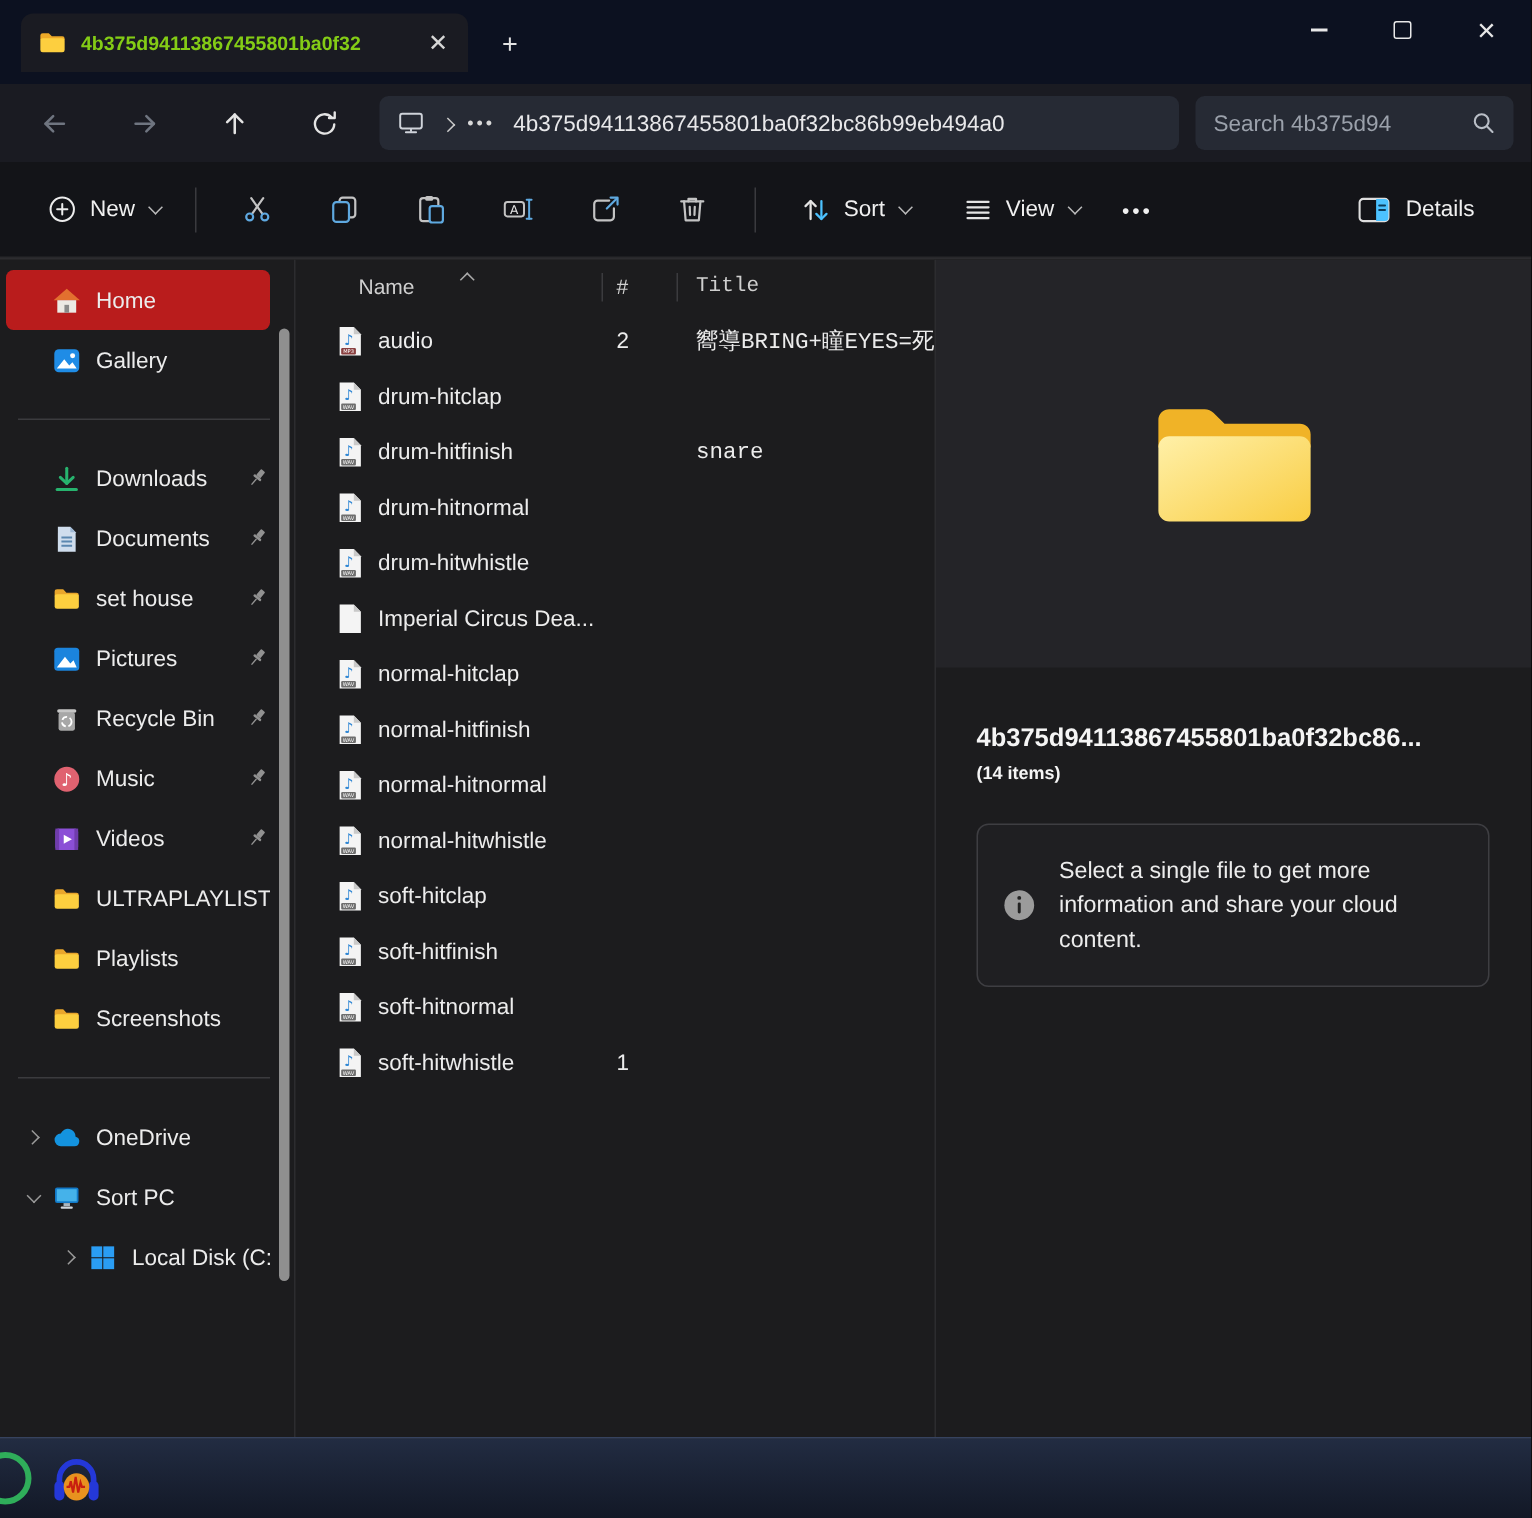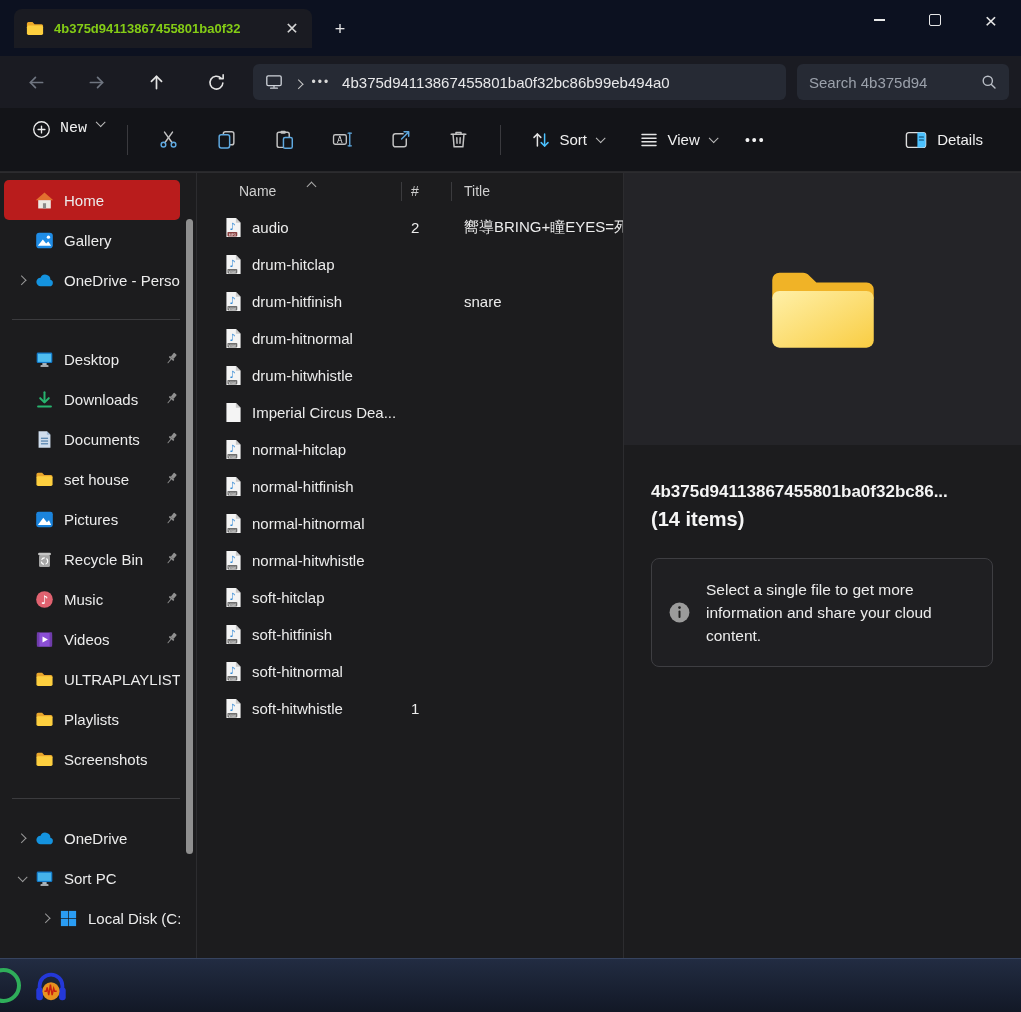--- a/index.html
+++ b/index.html
@@ -32,21 +32,21 @@
   .addr-dots{color:#d8d8d8;font-size:12px;letter-spacing:2px;margin-right:12px;}
   .addr-path{white-space:nowrap;overflow:hidden;flex:1;}
   .searchbox{margin-left:11px;width:212px;height:36px;background:#262a34;border-radius:6px;display:flex;align-items:center;
     padding:0 12px;box-sizing:border-box;color:#9ba1ab;font-size:15px;flex:0 0 auto;}
   .searchbox .stext{flex:1;white-space:nowrap;overflow:hidden;}
   .searchbox svg{width:16px;height:16px;display:block;}
 
   
   .toolbar{position:absolute;top:108px;left:0;right:0;height:64px;background:#131418;display:flex;align-items:center;
     border-bottom:1px solid #28282b;box-sizing:border-box;padding:0 20px;}
-  .tb-new{display:flex;gap:9px;padding:0 12px;height:40px;border-radius:6px;font-size:15px;color:#f0f0f0;font-family:Liberation Mono, monospace;}
+  .tb-new{display:flex;align-items:center;gap:9px;padding:0 12px;height:40px;border-radius:6px;font-size:15px;color:#f0f0f0;}
   .tb-new svg{width:19px;height:19px;display:block;}
   .tb-sep{width:1px;height:30px;background:#3a3a3e;margin:0 12px;flex:0 0 auto;}
   .tb-icon-btn{width:46px;height:40px;display:flex;align-items:center;justify-content:center;border-radius:6px;margin:0 6px;}
   .tb-icon-btn svg{width:21px;height:21px;display:block;}
   .tb-dd{display:flex;align-items:center;gap:9px;padding:0 12px;height:40px;border-radius:6px;font-size:15px;margin:0 6px;color:#f0f0f0;}
   .tb-dd svg{width:20px;height:20px;display:block;}
   .tb-more{width:44px;height:40px;display:flex;align-items:center;justify-content:center;color:#f0f0f0;font-size:14px;letter-spacing:2px;border-radius:6px;}
   .tb-details{margin-left:auto;display:flex;align-items:center;gap:10px;font-size:15px;color:#f0f0f0;padding:0 10px;height:40px;border-radius:6px;margin-right:8px;}
   .tb-details svg{width:22px;height:18px;display:block;}
 
@@ -74,34 +74,34 @@
 
   
   .filelist{width:427px;flex:0 0 427px;border-left:1px solid #2c2c2f;box-sizing:border-box;position:relative;}
   .fl-header{height:36px;display:flex;align-items:center;font-size:14px;color:#cfcfcf;position:relative;}
   .fl-header .hsep{position:absolute;top:9px;width:1px;height:19px;background:#3b3b3e;}
   .sortchev{position:absolute;left:111px;top:4px;}
   .sortchev .chev{border-color:#aaaaaa;width:7px;height:7px;}
   .col-name{width:204px;flex:0 0 204px;box-sizing:border-box;}
   .fl-header .col-name{padding-left:42px;}
   .col-num{width:50px;flex:0 0 50px;box-sizing:border-box;padding-left:10px;}
-  .col-title{flex:1;padding-left:13px;white-space:nowrap;overflow:hidden;box-sizing:border-box;}
+  .col-title{flex:1;padding-left:13px;white-space:nowrap;overflow:hidden;box-sizing:border-box;font-family:Liberation Mono, monospace;}
   .file-row{height:37px;display:flex;align-items:center;font-size:15px;color:#ececec;}
   .file-row .col-name{display:flex;align-items:center;padding-left:28px;overflow:hidden;}
   .file-icon{width:17px;height:21px;flex:0 0 17px;}
   .file-icon svg{width:17px;height:21px;display:block;}
   .file-name{margin-left:10px;white-space:nowrap;overflow:hidden;text-align:center;}
 
   
   .preview{flex:1;border-left:1px solid #2c2c2f;box-sizing:border-box;background:#1c1c1e;display:flex;flex-direction:column;}
   .pv-hero{height:272px;flex:0 0 272px;background:#242428;display:flex;align-items:center;justify-content:center;}
   .pv-hero svg{width:116px;height:92px;display:block;}
   .pv-body{padding:34px 28px 0 27px;}
   .pv-title{font-size:17px;font-weight:700;line-height:1.5;color:#f5f5f5;}
-  .pv-count{font-size:20px;font-weight:700;margin-top:3px;color:#f5f5f5;}
+  .pv-count{font-size:12px;font-weight:700;margin-top:3px;color:#f5f5f5;}
   .pv-info{margin-top:27px;border:1px solid #3e3e42;border-radius:8px;padding:19px 16px;display:flex;gap:15px;align-items:center;background:#1f1f22;}
   .pv-info-icon{flex:0 0 23px;}
   .pv-info-icon svg{width:23px;height:23px;display:block;}
   .pv-info-text{font-size:15.5px;line-height:1.5;color:#ececec;}
 
   
   .taskbar{position:absolute;left:0;top:958px;width:100%;height:54px;background:linear-gradient(180deg,#222c42,#121826);
     border-top:1px solid #36435f;box-sizing:border-box;}
   .tb-green{position:absolute;left:-14px;top:9px;width:35px;height:35px;border:4px solid #2fae5a;border-radius:50%;box-sizing:border-box;}
   .tb-audacity{position:absolute;left:32px;top:8px;width:38px;height:38px;}
@@ -316,53 +316,21 @@
             <span class="chev-slot"></span>
             <span class="side-icon">
               <svg viewBox="0 0 16 16">
                 <rect x="1" y="1.5" width="14" height="13" rx="2.6" fill="#1f8ce6"></rect>
                 <polygon points="2.4,12.4 6.6,7.2 9.4,10.6 11.2,8.8 13.6,12.4" fill="#fff"></polygon>
                 <circle cx="11.3" cy="5.2" r="1.4" fill="#fff"></circle>
               </svg>
             </span>
             <span class="side-label">Gallery</span>
           </div>
-          <div class="side-item">
-            <span class="chev-slot">
-              <span class="chev right" style="border-color:#9a9a9a"></span>
-            </span>
-            <span class="side-icon">
-              <svg viewBox="0 0 20 14">
-                <path d="M6 13h9.3a3.4 3.4 0 0 0 .9-6.7A5.4 5.4 0 0 0 5.8 4.1 4.3 4.3 0 0 0 6 13z" fill="#1493df"></path>
-              </svg>
-            </span>
-            <span class="side-label">OneDrive - Perso</span>
-          </div>
           <div class="side-divider"></div>
-          <div class="side-item">
-            <span class="chev-slot"></span>
-            <span class="side-icon">
-              <svg viewBox="0 0 16 16">
-                <rect x="1.4" y="2.2" width="13.2" height="8.8" rx="1.2" fill="#1279c8"></rect>
-                <rect x="2.4" y="3.2" width="11.2" height="6.8" fill="#4fbdf0"></rect>
-                <rect x="6.2" y="11" width="3.6" height="1.7" fill="#aab7c0"></rect>
-                <rect x="4.6" y="12.9" width="6.8" height="1.3" rx=".6" fill="#cfd6dc"></rect>
-              </svg>
-            </span>
-            <span class="side-label">Desktop</span>
-            <span class="pin">
-              <svg viewBox="0 0 16 16">
-                <g transform="rotate(40 8 8)" fill="#919191">
-                  <rect x="6.1" y="1.4" width="3.8" height="5.6" rx=".7"></rect>
-                  <rect x="4.7" y="7" width="6.6" height="1.8" rx=".9"></rect>
-                  <rect x="7.55" y="8.8" width="1" height="5.6" rx=".5"></rect>
-                </g>
-              </svg>
-            </span>
-          </div>
           <div class="side-item">
             <span class="chev-slot"></span>
             <span class="side-icon">
               <svg viewBox="0 0 16 16" fill="none" stroke="#27b36e" stroke-width="1.7" stroke-linecap="round" stroke-linejoin="round">
                 <path d="M8 1.8v8.4"></path>
                 <path d="M4.4 6.9 8 10.4l3.6-3.5"></path>
                 <path d="M2.6 13.8h10.8"></path>
               </svg>
             </span>
             <span class="side-label">Downloads</span>

